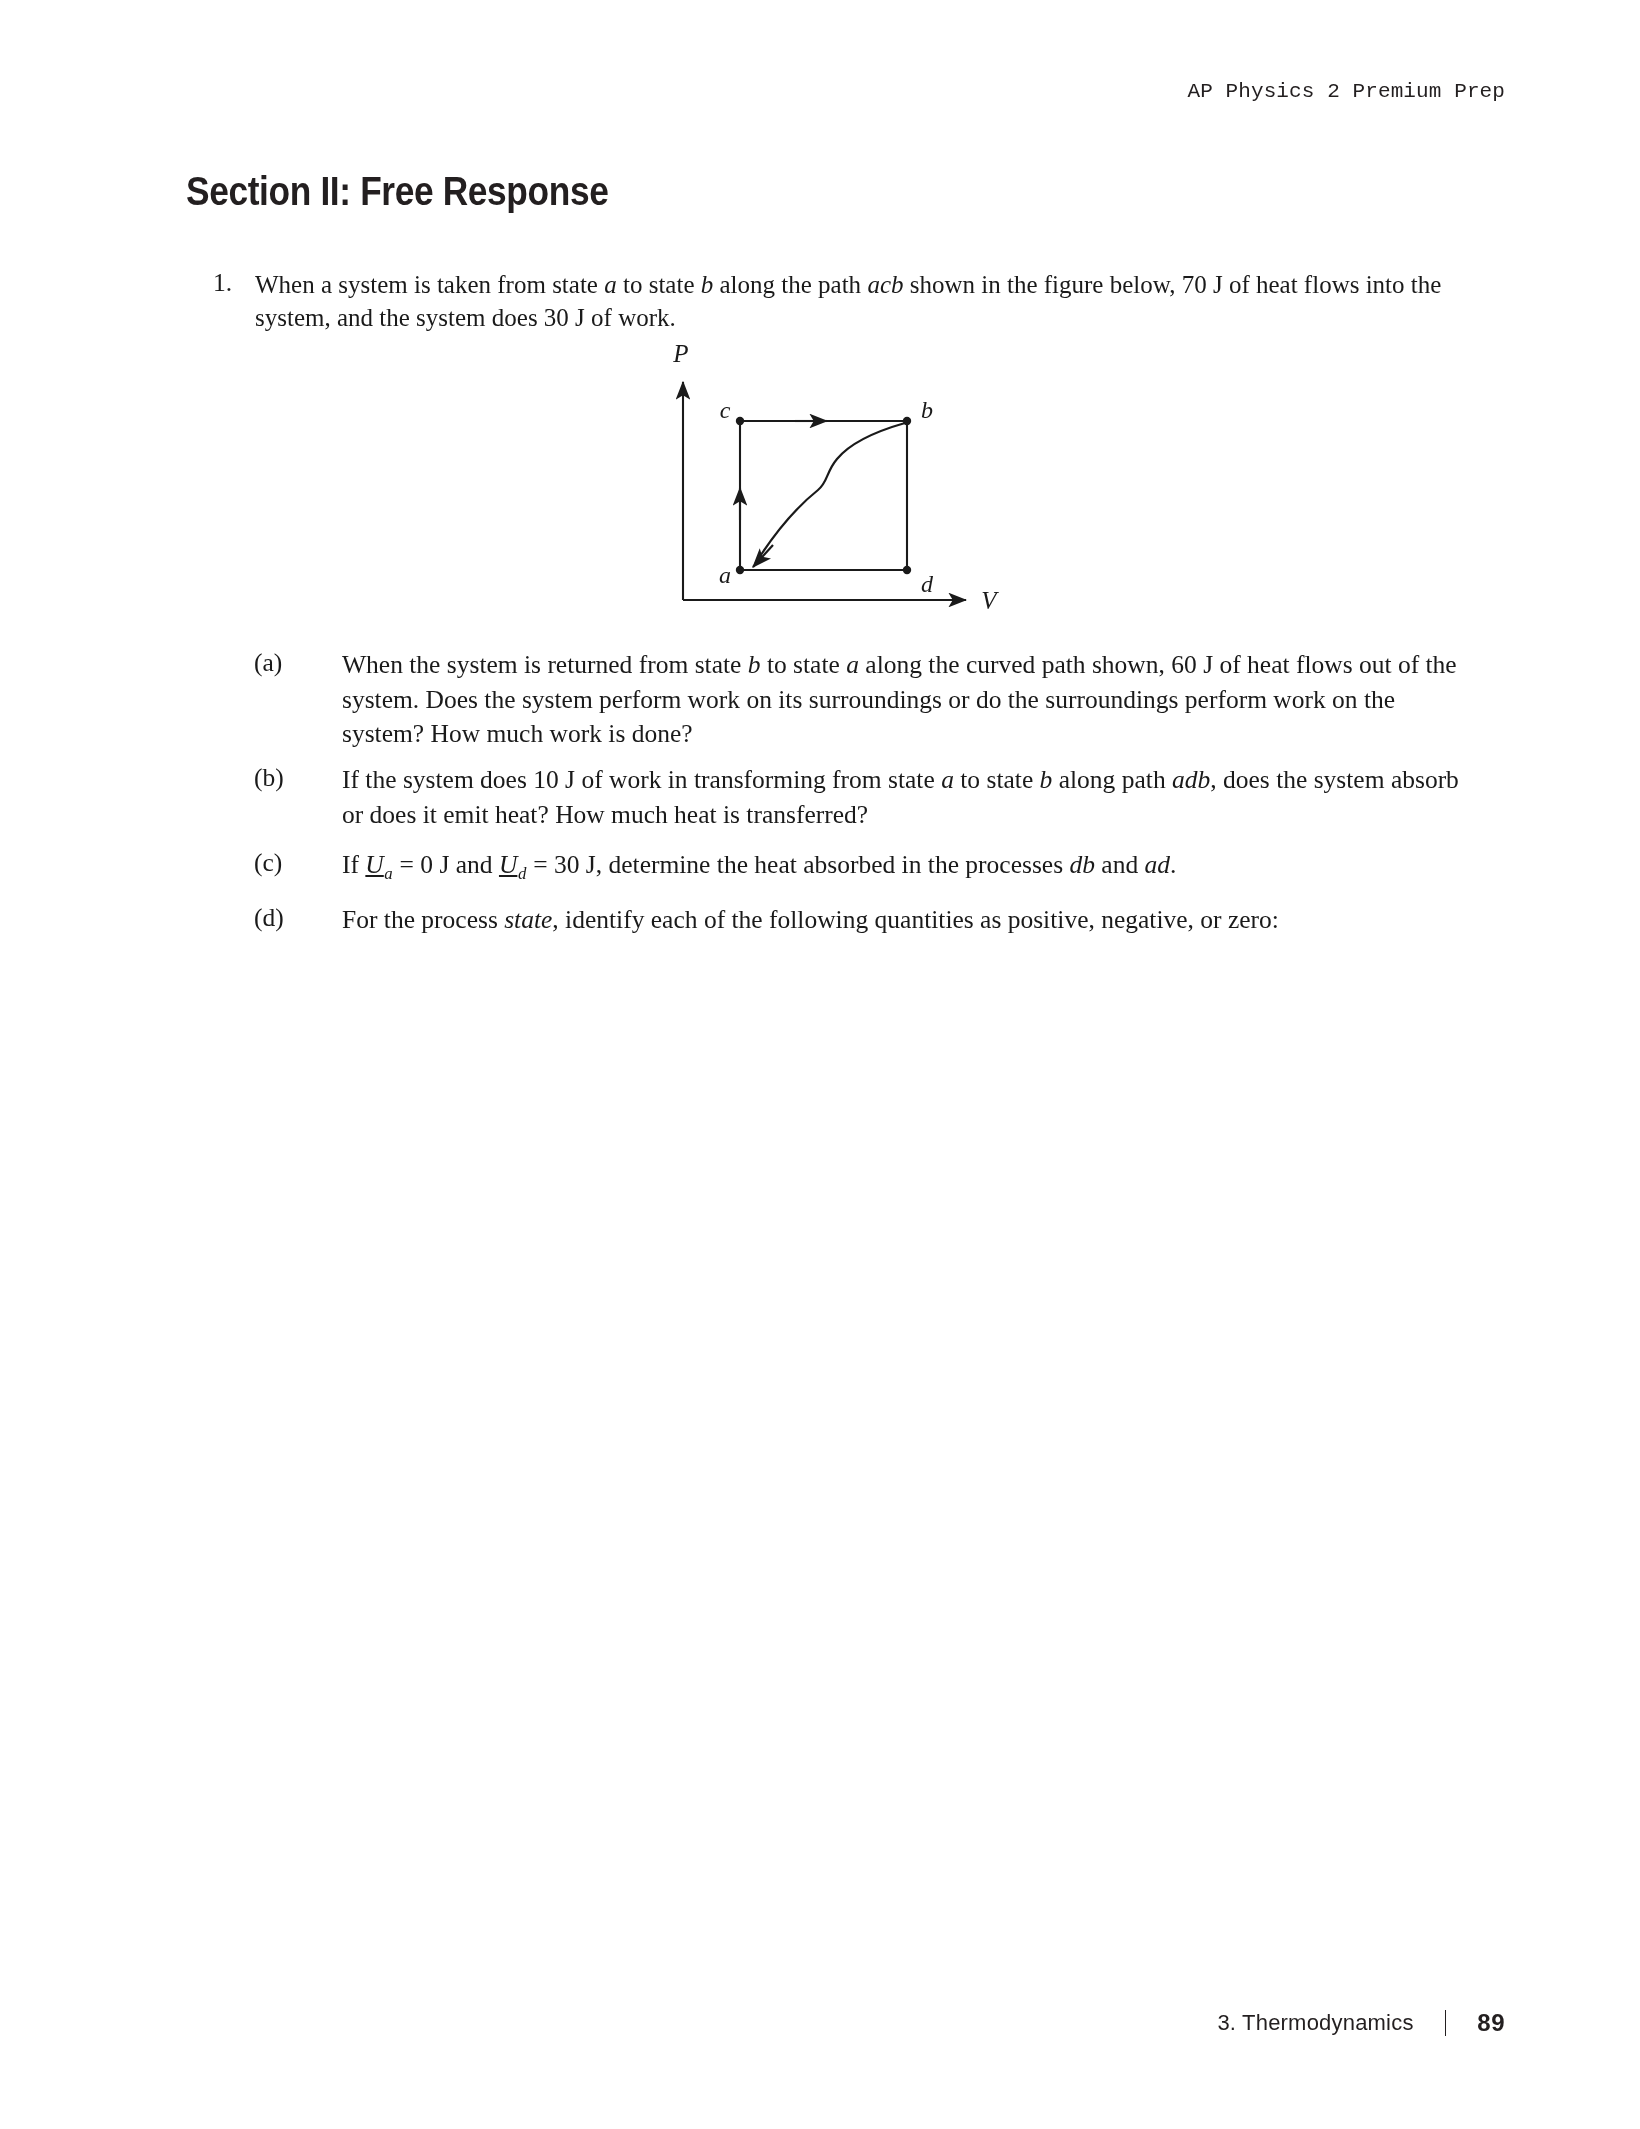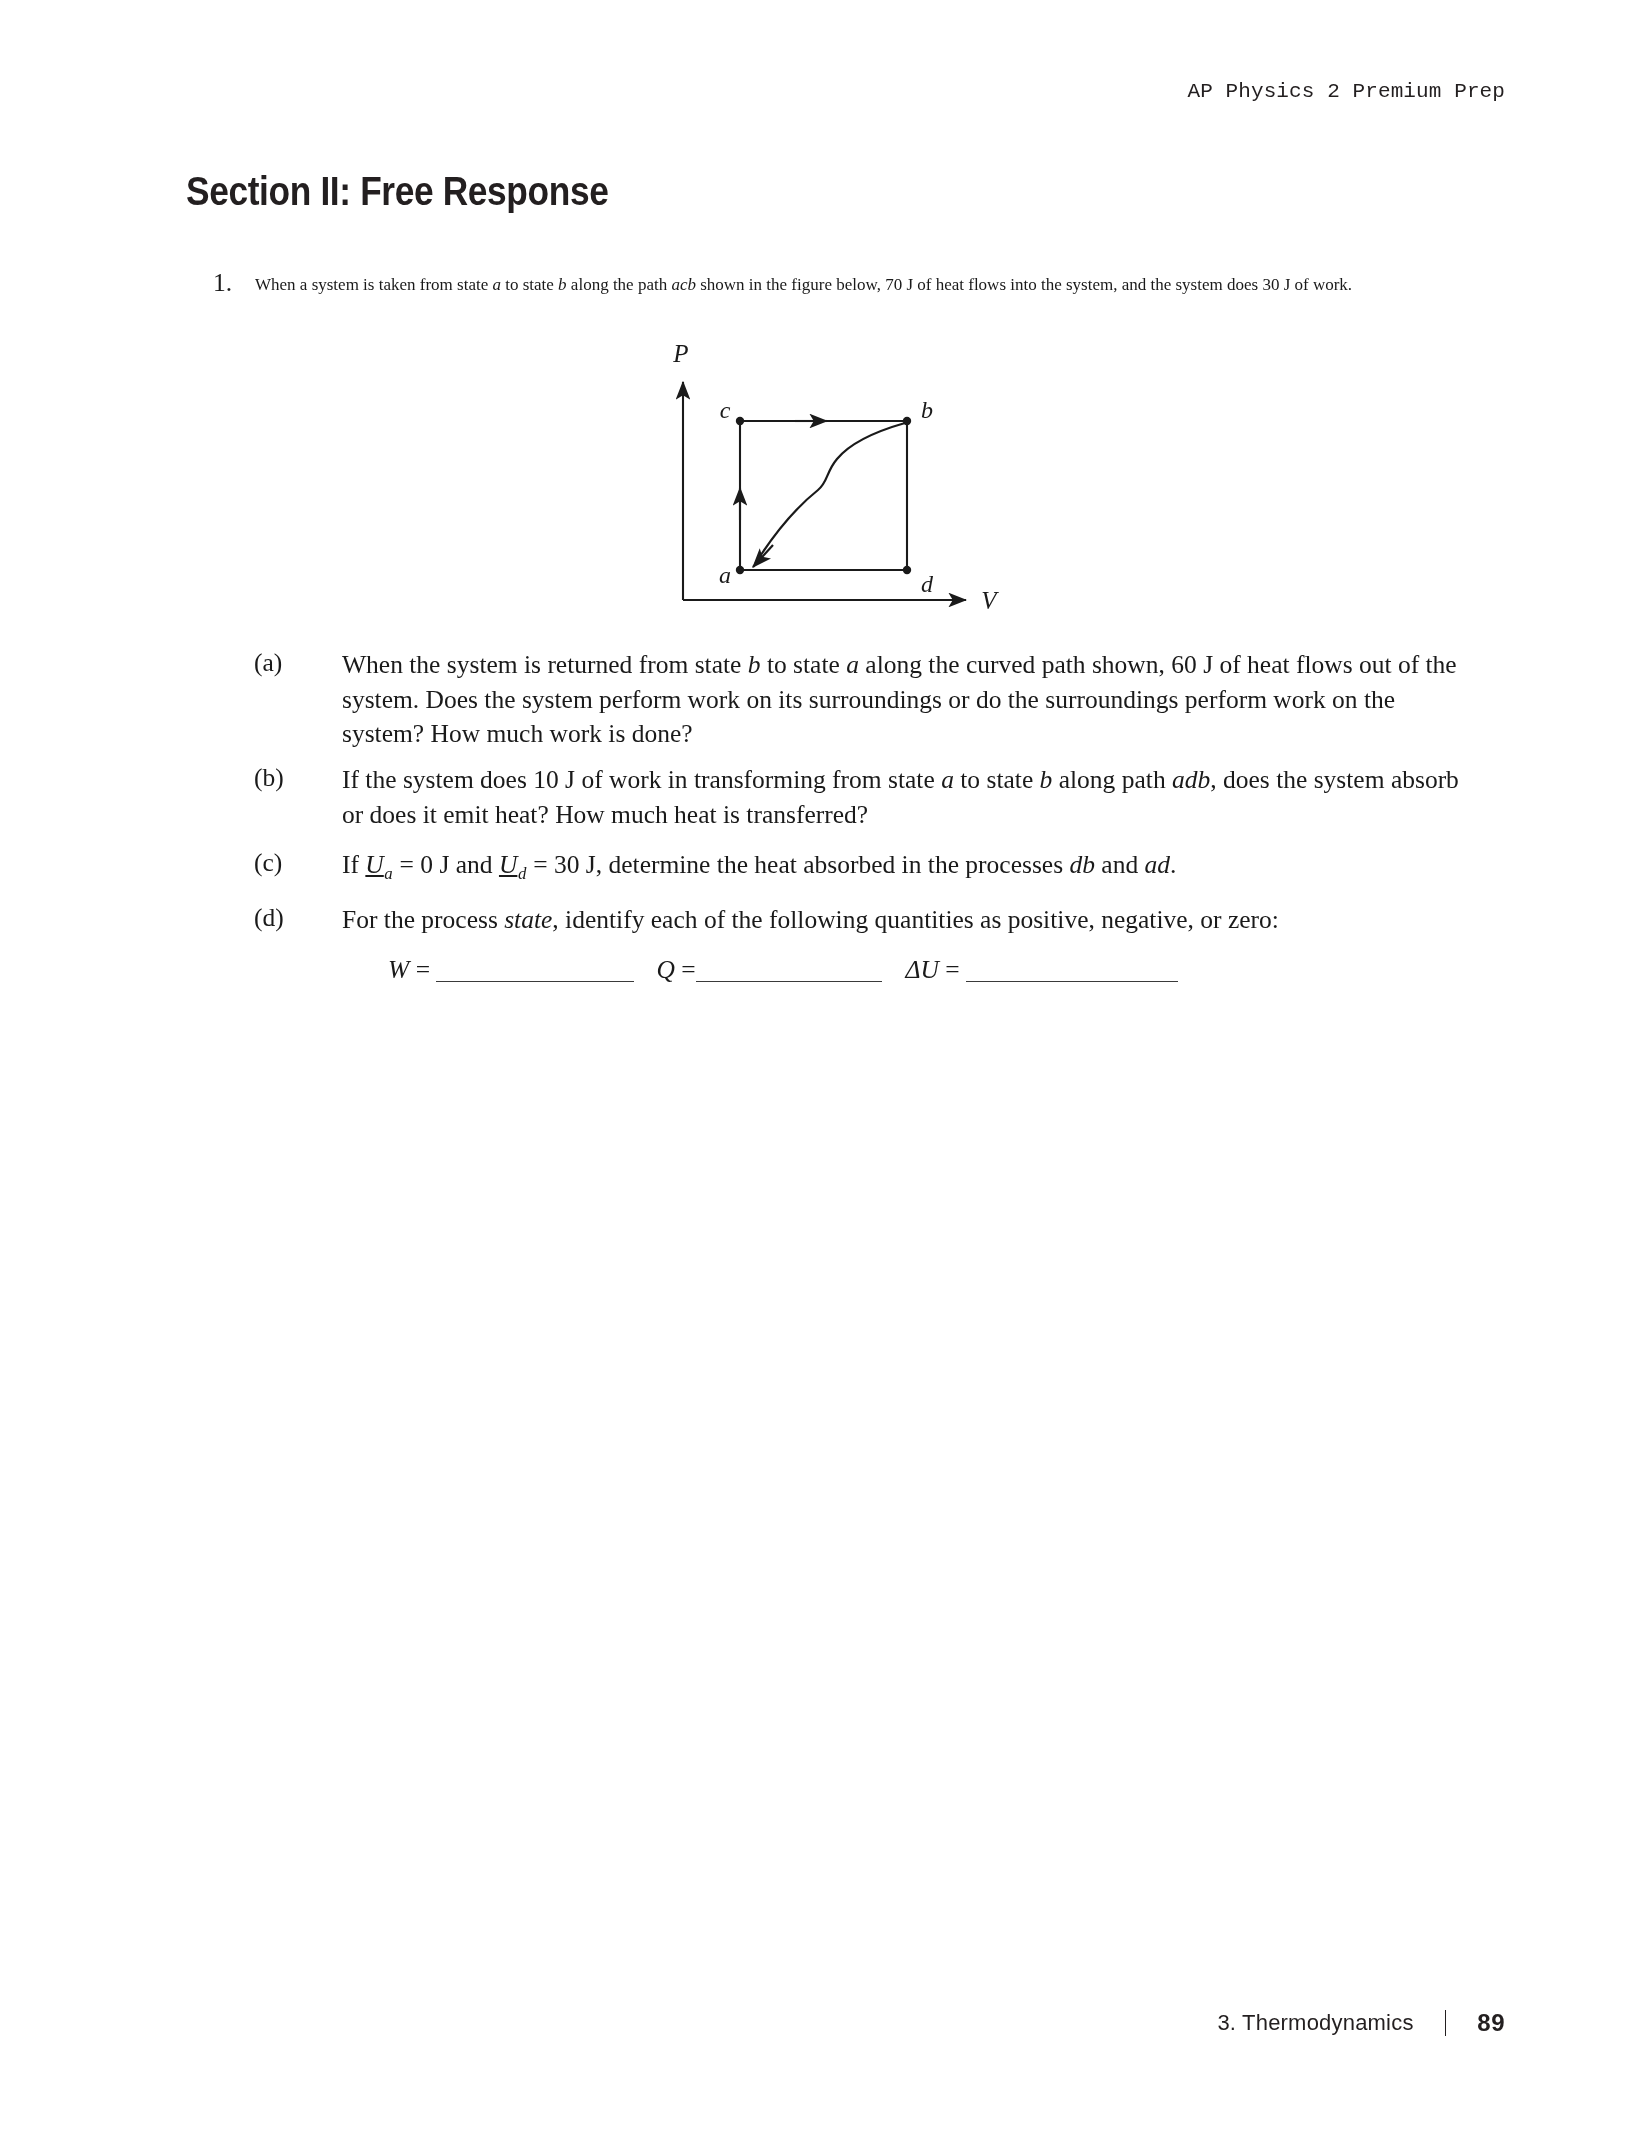--- a/index.html
+++ b/index.html
@@ -45,21 +45,21 @@
     width:1268px;
   }
   .q-num{
     position:absolute; left:0; top:0;
     width:42px;
     font-size:25.5px;
     text-align:left;
   }
   .q-text{
     margin-left:42px;
-    font-size:17px;
+    font-size:25px;
     line-height:33px;
     text-align:left;
   }
 
   
   .figure{
     position:absolute;
     left:655px; top:330px;
     width:360px; height:290px;
   }
@@ -195,21 +195,20 @@
   <div class="part" id="part-c">
     <div class="lbl">(c)</div>
     <div class="body"><span>If </span><span class="nb"><i>U</i><span class="sub">a</span></span><span> = 0 J and </span><span class="nb"><i>U</i><span class="sub">d</span></span><span> = 30 J, determine the heat absorbed in the processes </span><i>db</i><span> and </span><i>ad</i><span>.</span></div>
   </div>
 
   <div class="part" id="part-d">
     <div class="lbl">(d)</div>
     <div class="body"><span>For the process </span><i>state</i><span>, identify each of the following quantities as positive, negative, or zero:</span></div>
   </div>
 
-  <div class="blanks"><span class="var">W</span><span> = </span><span class="blank-rule rule-w"></span><span class="gap-a"></span><span class="var">Q</span><span> =</span><span class="blank-rule rule-q"></span><span class="gap-b"></span><span class="var">ΔU</span><span> = </span><span class="blank-rule rule-u"></span></div>
 
   <div class="footer">
     <span class="chapter">3.  Thermodynamics</span>
     <span class="divider"></span>
     <span class="pageno">89</span>
   </div>
 
 </div>
 
 </body></html>

